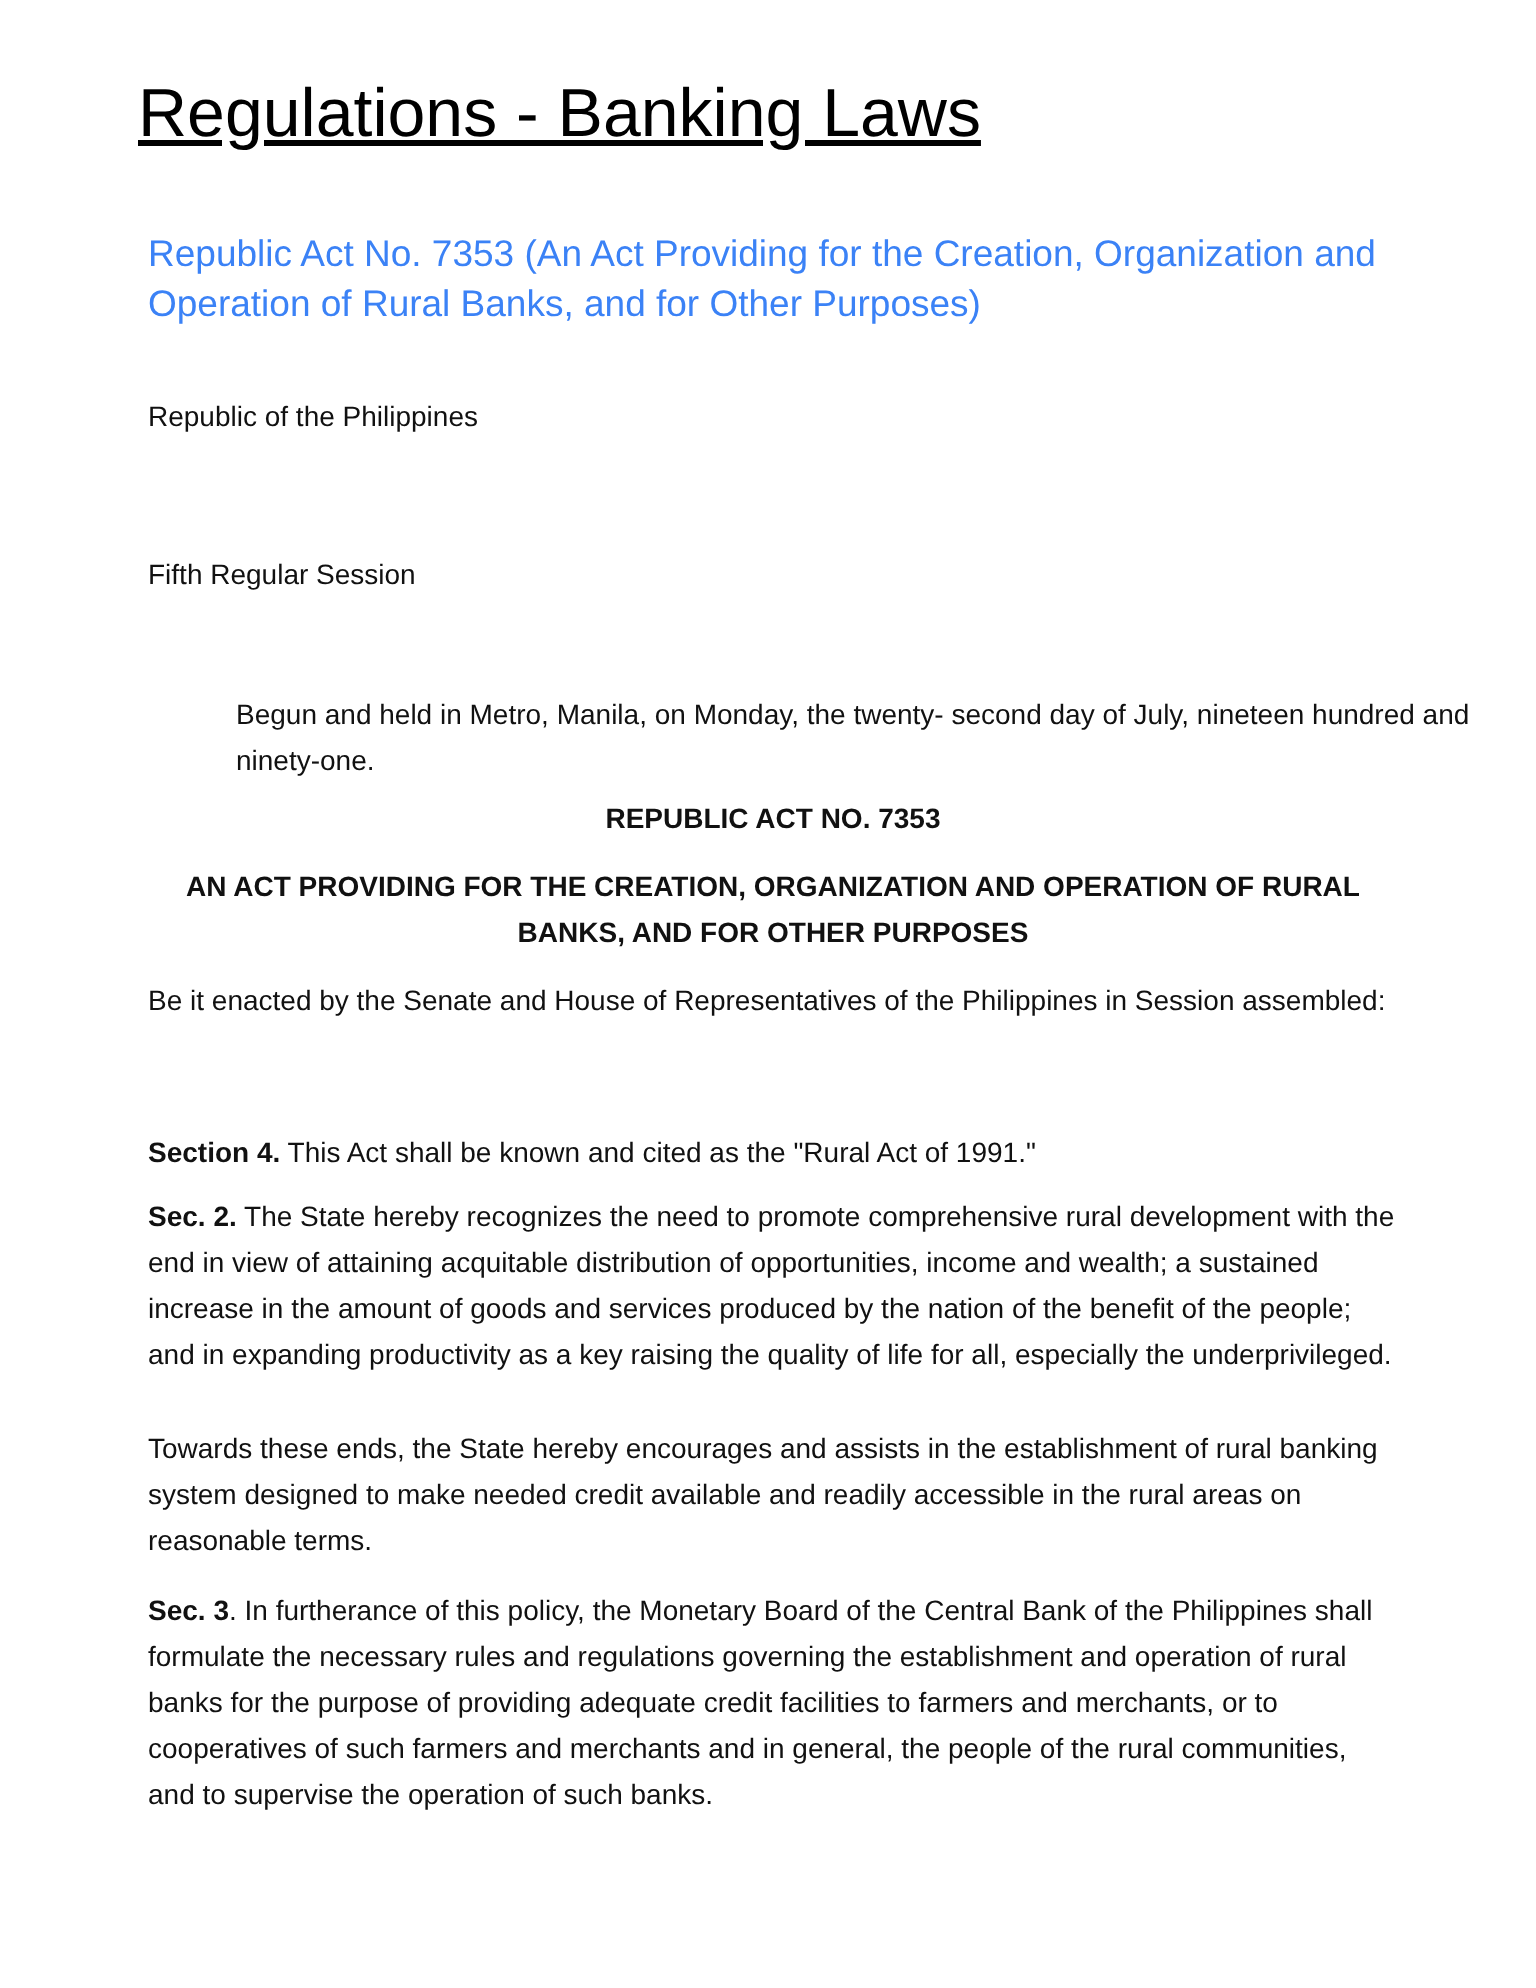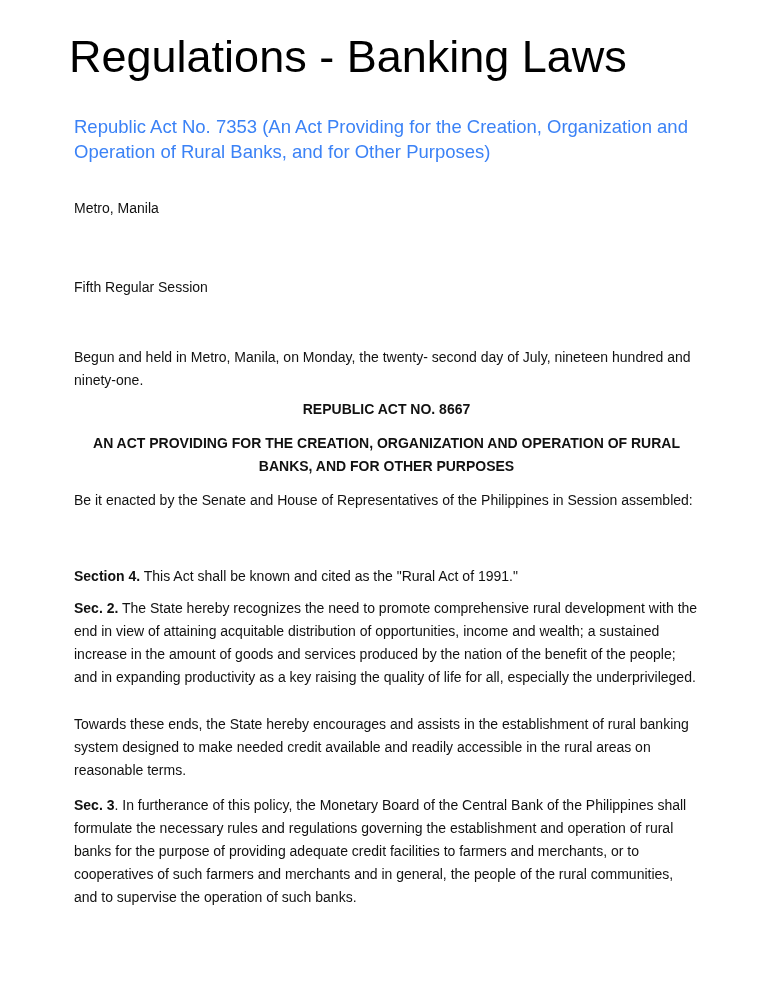--- a/index.html
+++ b/index.html
@@ -1,38 +1,38 @@
 <!DOCTYPE html>
 <html><head>
 <meta charset="utf-8">
 <style>
   html, body { margin:0; padding:0; background:#ffffff; }
   body { width:768px; height:994px; overflow:hidden; position:relative;
          font-family:"Liberation Sans", sans-serif; color:#000; }
-  .title { position:absolute; left:69px; top:37px; font-size:45px; line-height:40px; margin:0; font-weight:normal; color:#000; }
+  .title { position:absolute; left:69px; top:37px; font-size:34px; line-height:40px; margin:0; font-weight:normal; color:#000;text-decoration:underline; }
   .subtitle { position:absolute; left:74px; top:114px; width:620px; font-size:18.5px; line-height:25px; margin:0; font-weight:normal; color:#3b82f6; }
   .block { position:absolute; left:74px; width:625px; font-size:14px; line-height:23px; color:#111; margin:0; }
   .center { text-align:center; font-weight:bold; }
   b { font-weight:bold; }
 </style>
 </head>
 <body>
 
 <h1 class="title">Regulations - Banking Laws</h1>
 <h2 class="subtitle">Republic Act No. 7353 (An Act Providing for the Creation, Organization and Operation of Rural Banks, and for Other Purposes)</h2>
 
 <div class="block" style="top:197px;">
-  <div>Metro, Manila</div>
+  <div>Republic of the Philippines</div>
 </div>
 
 <p class="block" style="top:276px;">Fifth Regular Session</p>
 
-<p class="block" style="top:346px;">Begun and held in Metro, Manila, on Monday, the twenty- second day of July, nineteen hundred and ninety-one.</p>
+<p class="block" style="top:346px;margin-left:44px;">Begun and held in Metro, Manila, on Monday, the twenty- second day of July, nineteen hundred and ninety-one.</p>
 
-<p class="block center" style="top:398px;">REPUBLIC ACT NO. 8667</p>
+<p class="block center" style="top:398px;">REPUBLIC ACT NO. 7353</p>
 
 <p class="block center" style="top:432px;">AN ACT PROVIDING FOR THE CREATION, ORGANIZATION AND OPERATION OF RURAL BANKS, AND FOR OTHER PURPOSES</p>
 
 <p class="block" style="top:489px;">Be it enacted by the Senate and House of Representatives of the Philippines in Session assembled:</p>
 
 <p class="block" style="top:565px;"><b>Section 4.</b><span> This Act shall be known and cited as the "Rural Act of 1991."</span></p>
 
 <p class="block" style="top:597px;"><b>Sec. 2.</b><span> The State hereby recognizes the need to promote comprehensive rural development with the end in view of attaining acquitable distribution of opportunities, income and wealth; a sustained increase in the amount of goods and services produced by the nation of the benefit of the people; and in expanding productivity as a key raising the quality of life for all, especially the underprivileged.</span></p>
 
 <p class="block" style="top:713px;"><span>Towards these ends, the State hereby encourages and assists in the establishment of rural banking system designed to make needed credit available and readily accessible in the rural areas on reasonable terms.</span></p>

